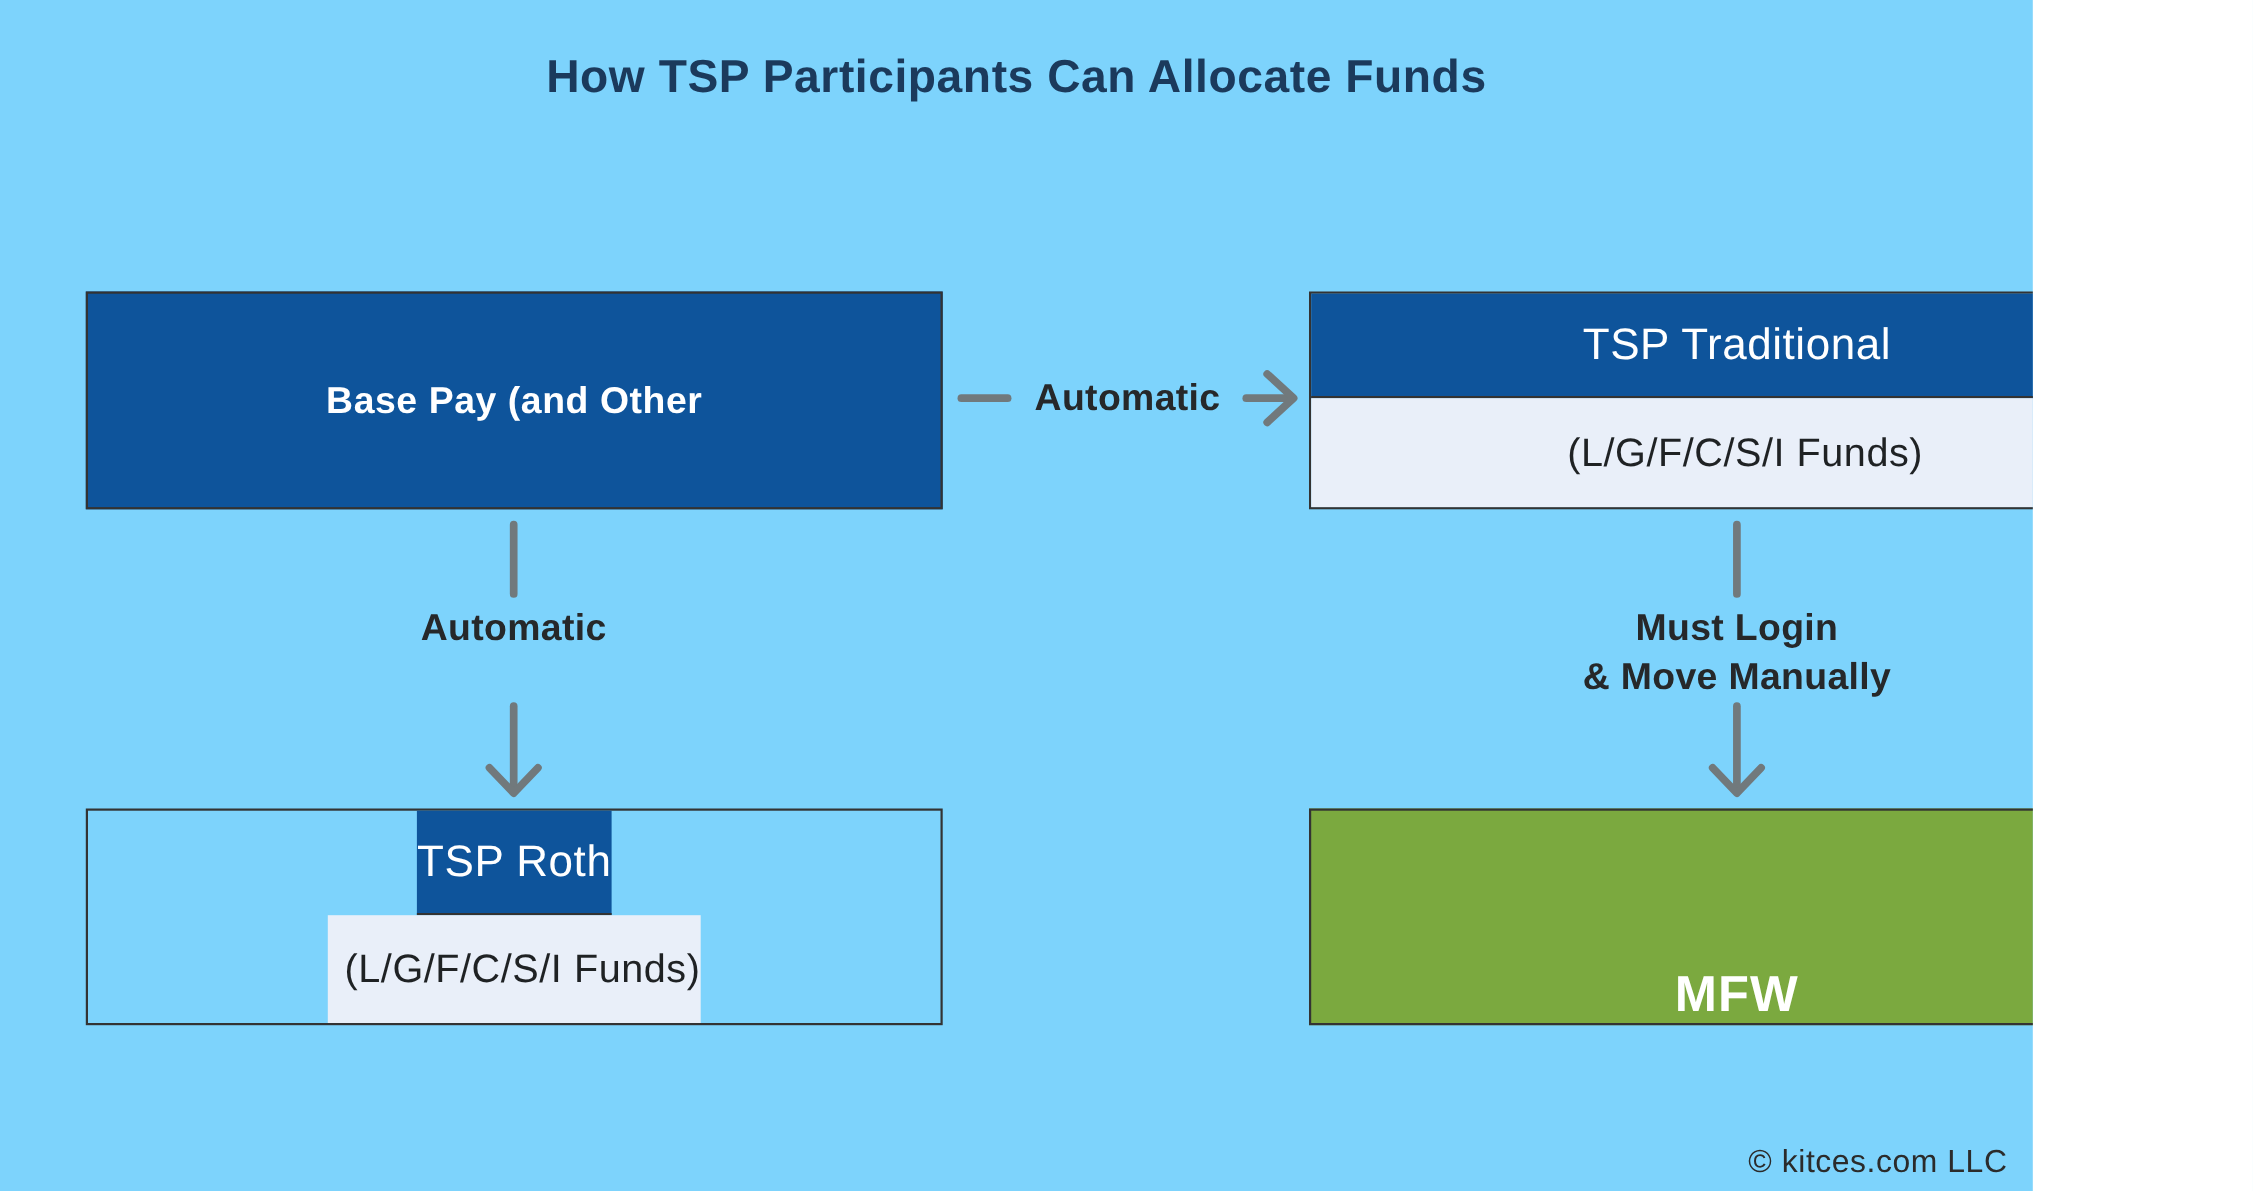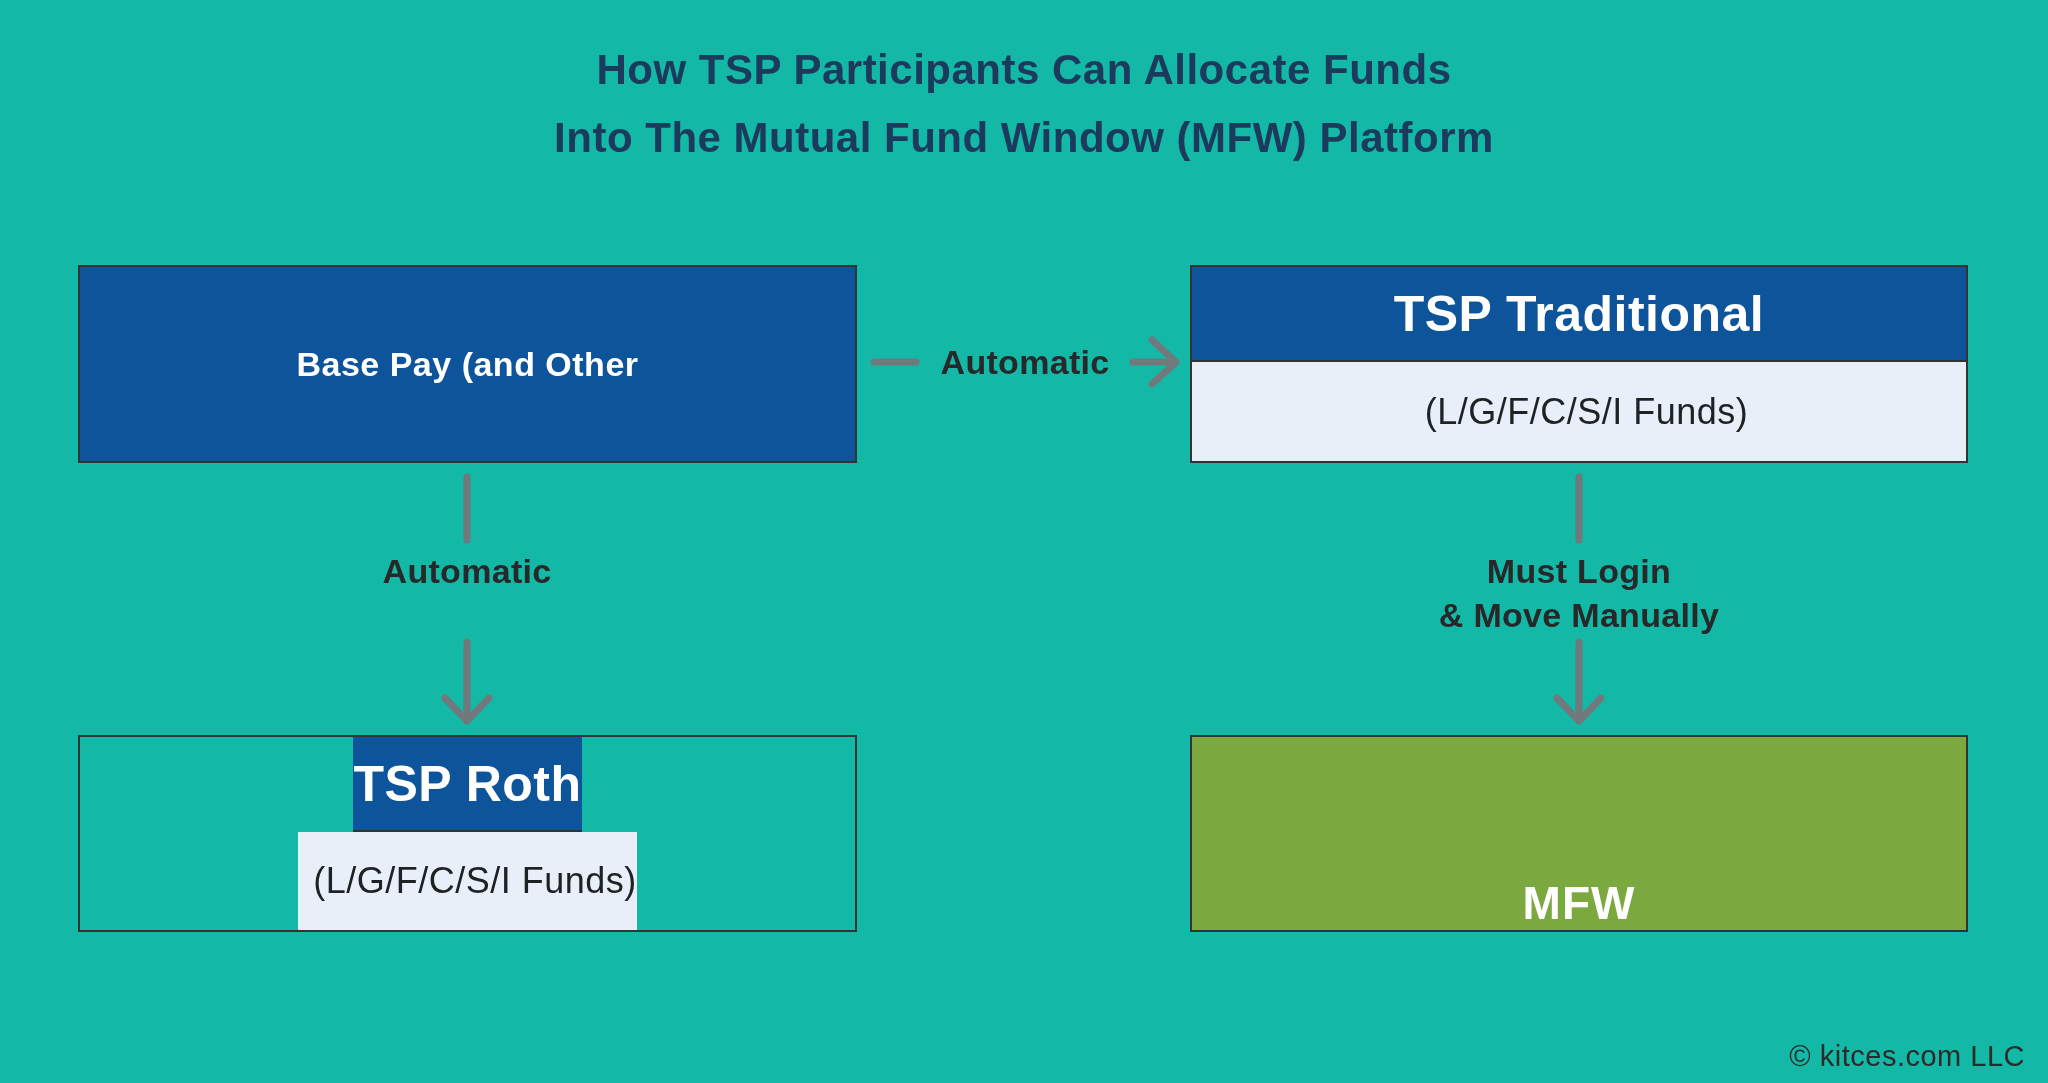--- a/index.html
+++ b/index.html
@@ -9,22 +9,22 @@
     --green:#7BA93F;
     --arrow-gray:#71797C;
     --label-dark:#26282A;
     --border-dark:#333333;
     --funds-text:#1F2224;
     --copyright-gray:#2B2B2B;
   }
   html,body{margin:0;padding:0;background:#ffffff;}
   .canvas{
     position:relative;
-    width:2048px;height:1083px;
-    background:#14b8a6;
+    width:1848px;height:1083px;
+    background:#7dd3fc;
     overflow:hidden;
     font-family:"Liberation Sans",sans-serif;
   }
   .title{
     position:absolute;top:36px;left:0;width:100%;
     margin:0;text-align:center;
     font-size:42px;font-weight:bold;
     color:var(--title-navy);
     line-height:68px;
     letter-spacing:0.5px;
@@ -43,21 +43,21 @@
   }
   .box-basepay{left:78px;top:265px;width:779px;height:198px;}
   .box-split{padding:0;display:flex;flex-direction:column;}
   .box-traditional{left:1190px;top:265px;width:778px;height:198px;}
   .box-roth{left:78px;top:735px;width:779px;height:197px;align-items:center;}
   .split-header{
     height:93px;flex:0 0 93px;
     background:var(--box-blue);
     border-bottom:2px solid var(--border-dark);
     display:flex;align-items:center;justify-content:center;
-    color:#ffffff;font-weight:bold;font-size:50px;letter-spacing:0.5px;
+    color:#ffffff;font-weight:normal;font-size:40px;letter-spacing:0.5px;
   }
   .split-body{
     flex:1 1 auto;
     background:var(--light-blue);
     display:flex;align-items:center;justify-content:center;
     color:var(--funds-text);font-size:36px;font-weight:normal;letter-spacing:0.5px;padding-left:15px;
   }
   .box-mfw{
     left:1190px;top:735px;width:778px;height:197px;
     background:var(--green);
@@ -83,21 +83,20 @@
     font-size:29px;font-weight:normal;letter-spacing:0.5px;
   }
 </style>
 </head>
 <body>
 
 <div class="canvas">
 
   <h1 class="title">
     <span class="title-line">How TSP Participants Can Allocate Funds</span>
-    <span class="title-line">Into The Mutual Fund Window (MFW) Platform</span>
   </h1>
 
   <svg class="arrow-layer" width="2048" height="1083" viewBox="0 0 2048 1083" aria-hidden="true">
     <g stroke="#71797C" stroke-width="7" fill="none" stroke-linecap="round" stroke-linejoin="round">
       <g>
         <line x1="874" y1="362" x2="916" y2="362"></line>
         <line x1="1133" y1="362" x2="1174" y2="362"></line>
         <polyline points="1152,340 1176,362 1152,384"></polyline>
       </g>
       <g>

